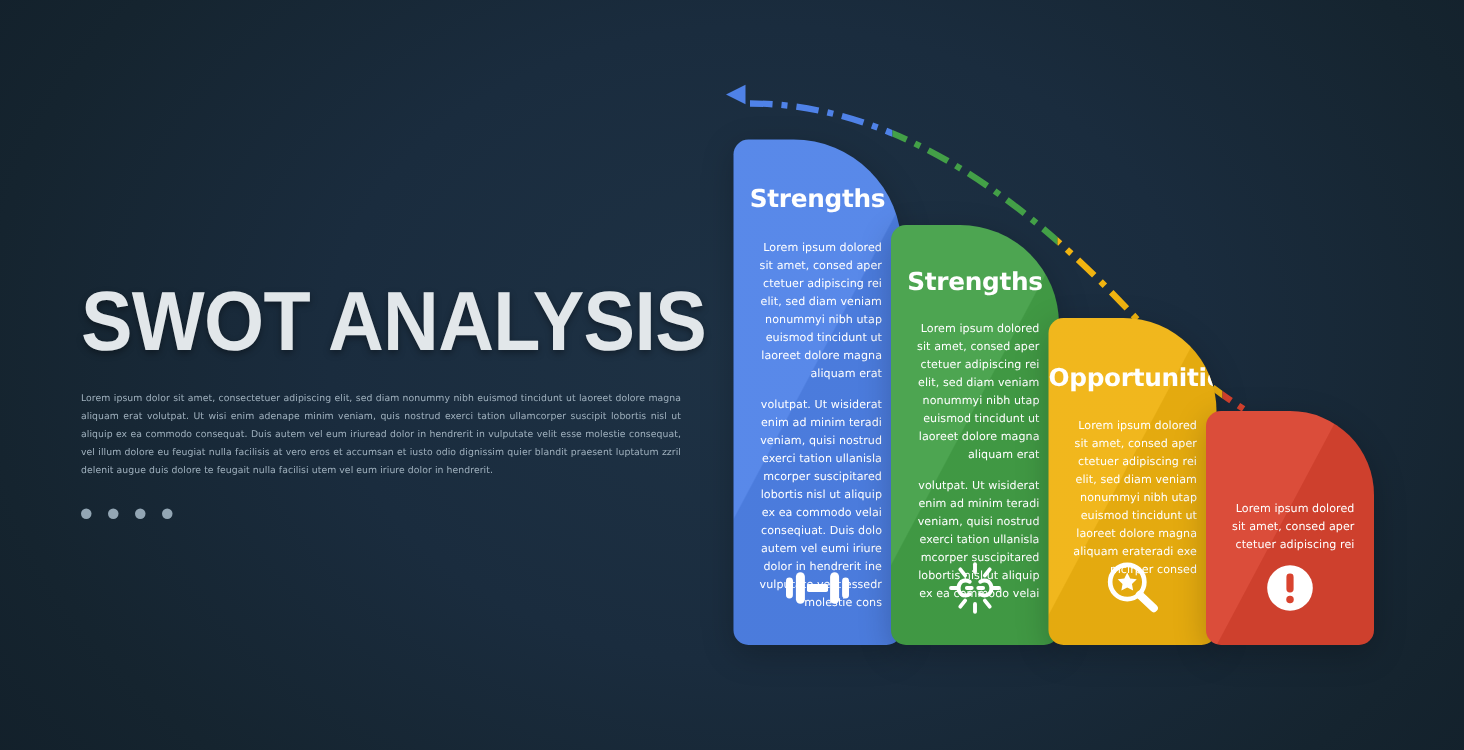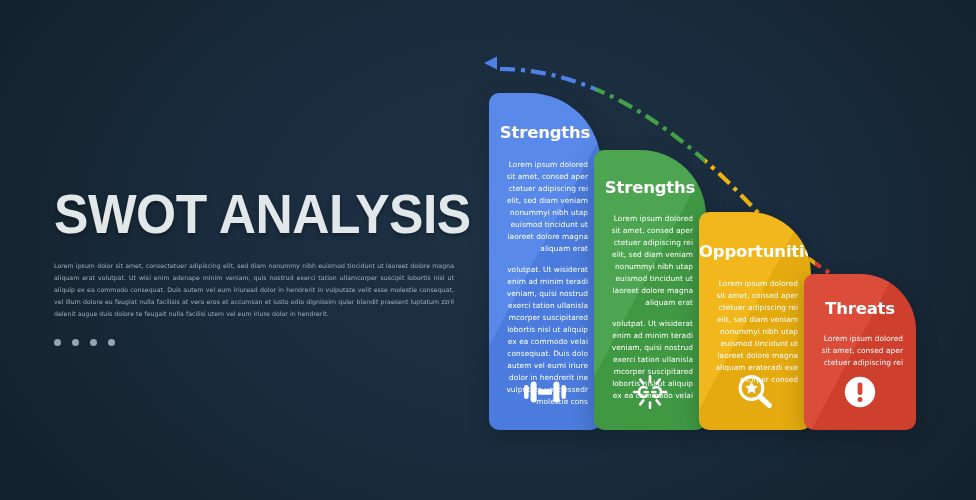--- a/index.html
+++ b/index.html
@@ -228,21 +228,20 @@
       <svg width="40" height="38" viewBox="0 0 40 38">
         <circle cx="16.5" cy="15" r="11.4" fill="none" stroke="#fff" stroke-width="3.1"></circle>
         <path d="M24.8 23.6 L34.2 32.4" stroke="#fff" stroke-width="5.4" stroke-linecap="round"></path>
         <path d="M16.5 8.6 l1.95 4.0 4.4 0.62 -3.2 3.1 0.78 4.37 -3.93 -2.08 -3.93 2.08 0.78 -4.37 -3.2 -3.1 4.4 -0.62 z" fill="#fff"></path>
       </svg>
     </div>
   </div>
 
   <div class="card" id="card-threats" style="border-top-right-radius:56px; background:#d9432f;">
     <div class="sheen"></div>
-    <div class="card-title">Threats</div>
     <div class="card-body">
       <p>Lorem ipsum dolored sit amet, consed aper ctetuer adipiscing rei</p>
     </div>
     <div class="card-icon">
       <svg width="36" height="36" viewBox="0 0 36 36">
         <circle cx="18" cy="18" r="15.2" fill="#fff"></circle>
         <rect x="15.6" y="8.4" width="4.8" height="12.6" rx="2.3" fill="#d9432f"></rect>
         <circle cx="18" cy="25.6" r="2.5" fill="#d9432f"></circle>
       </svg>
     </div>

